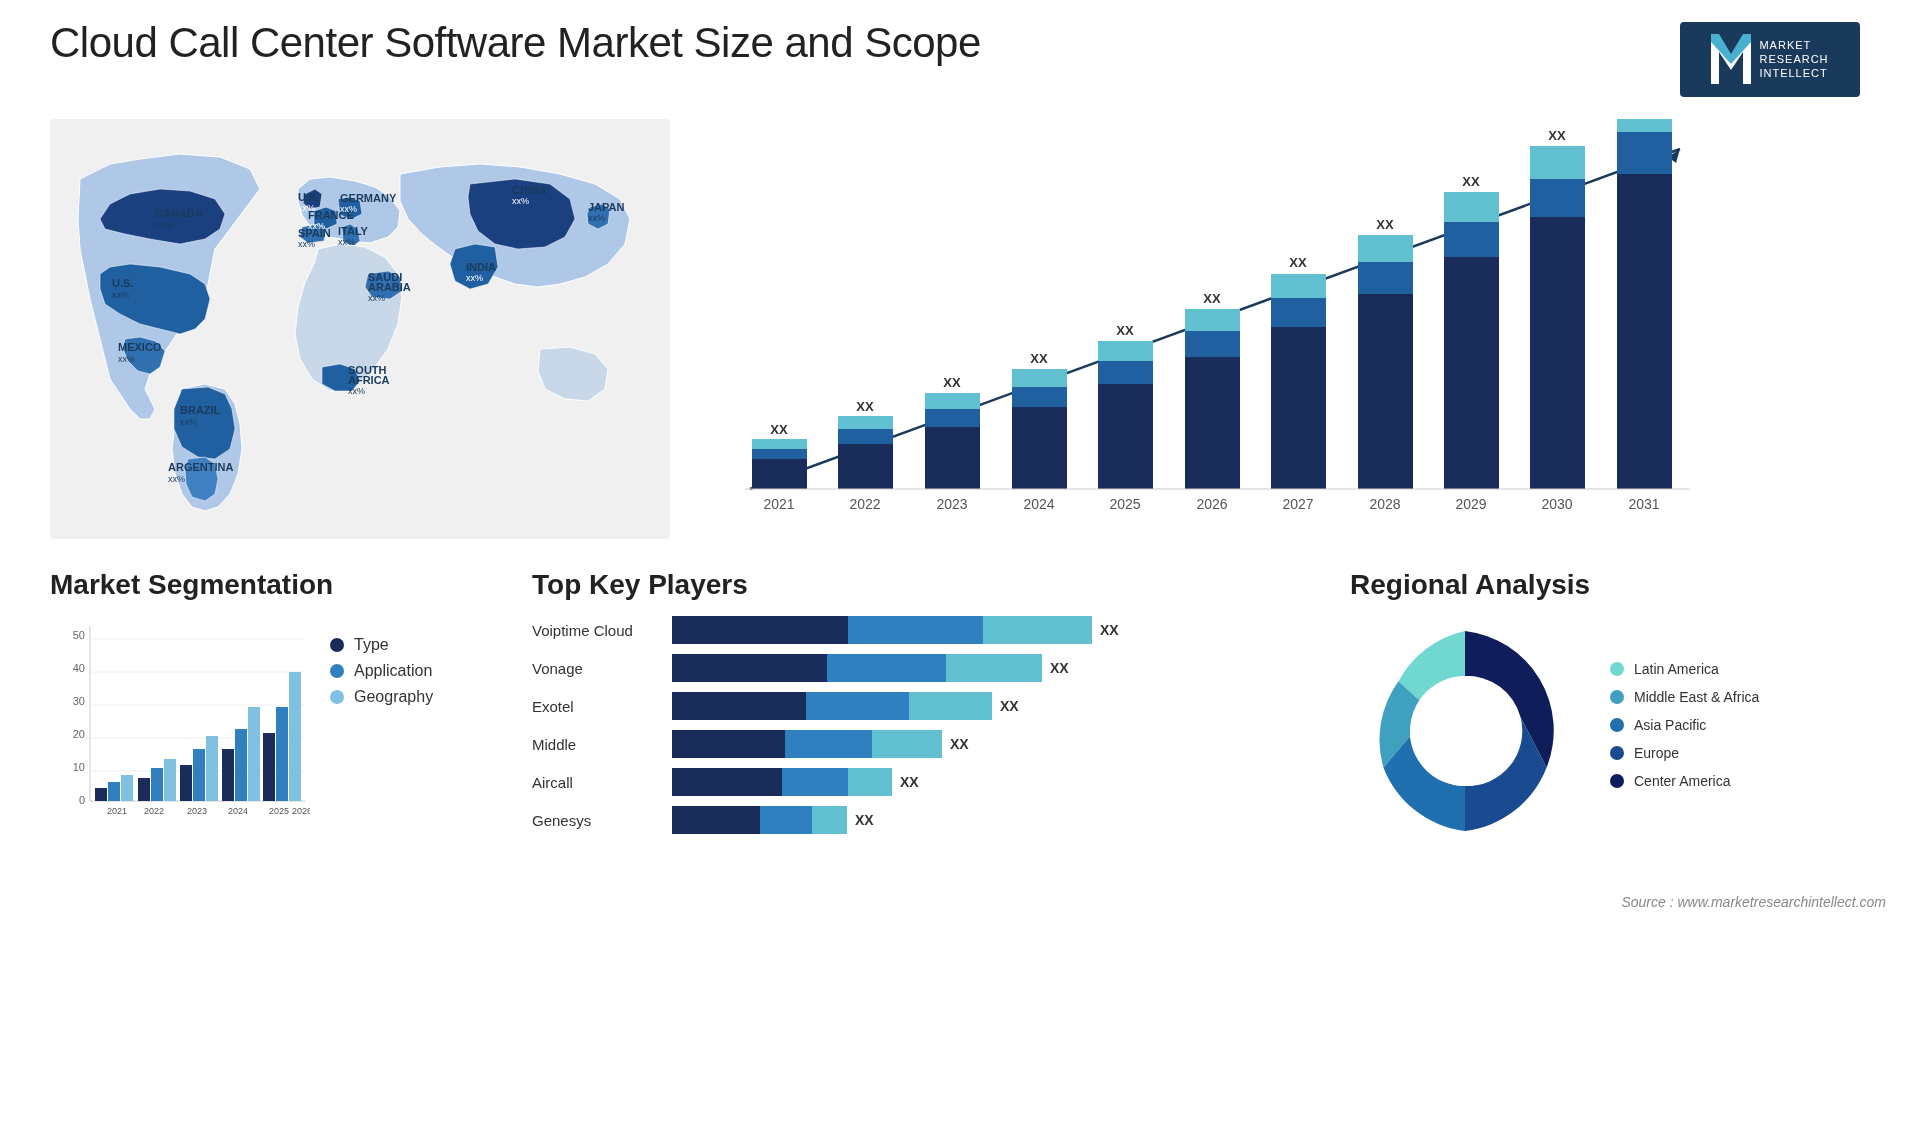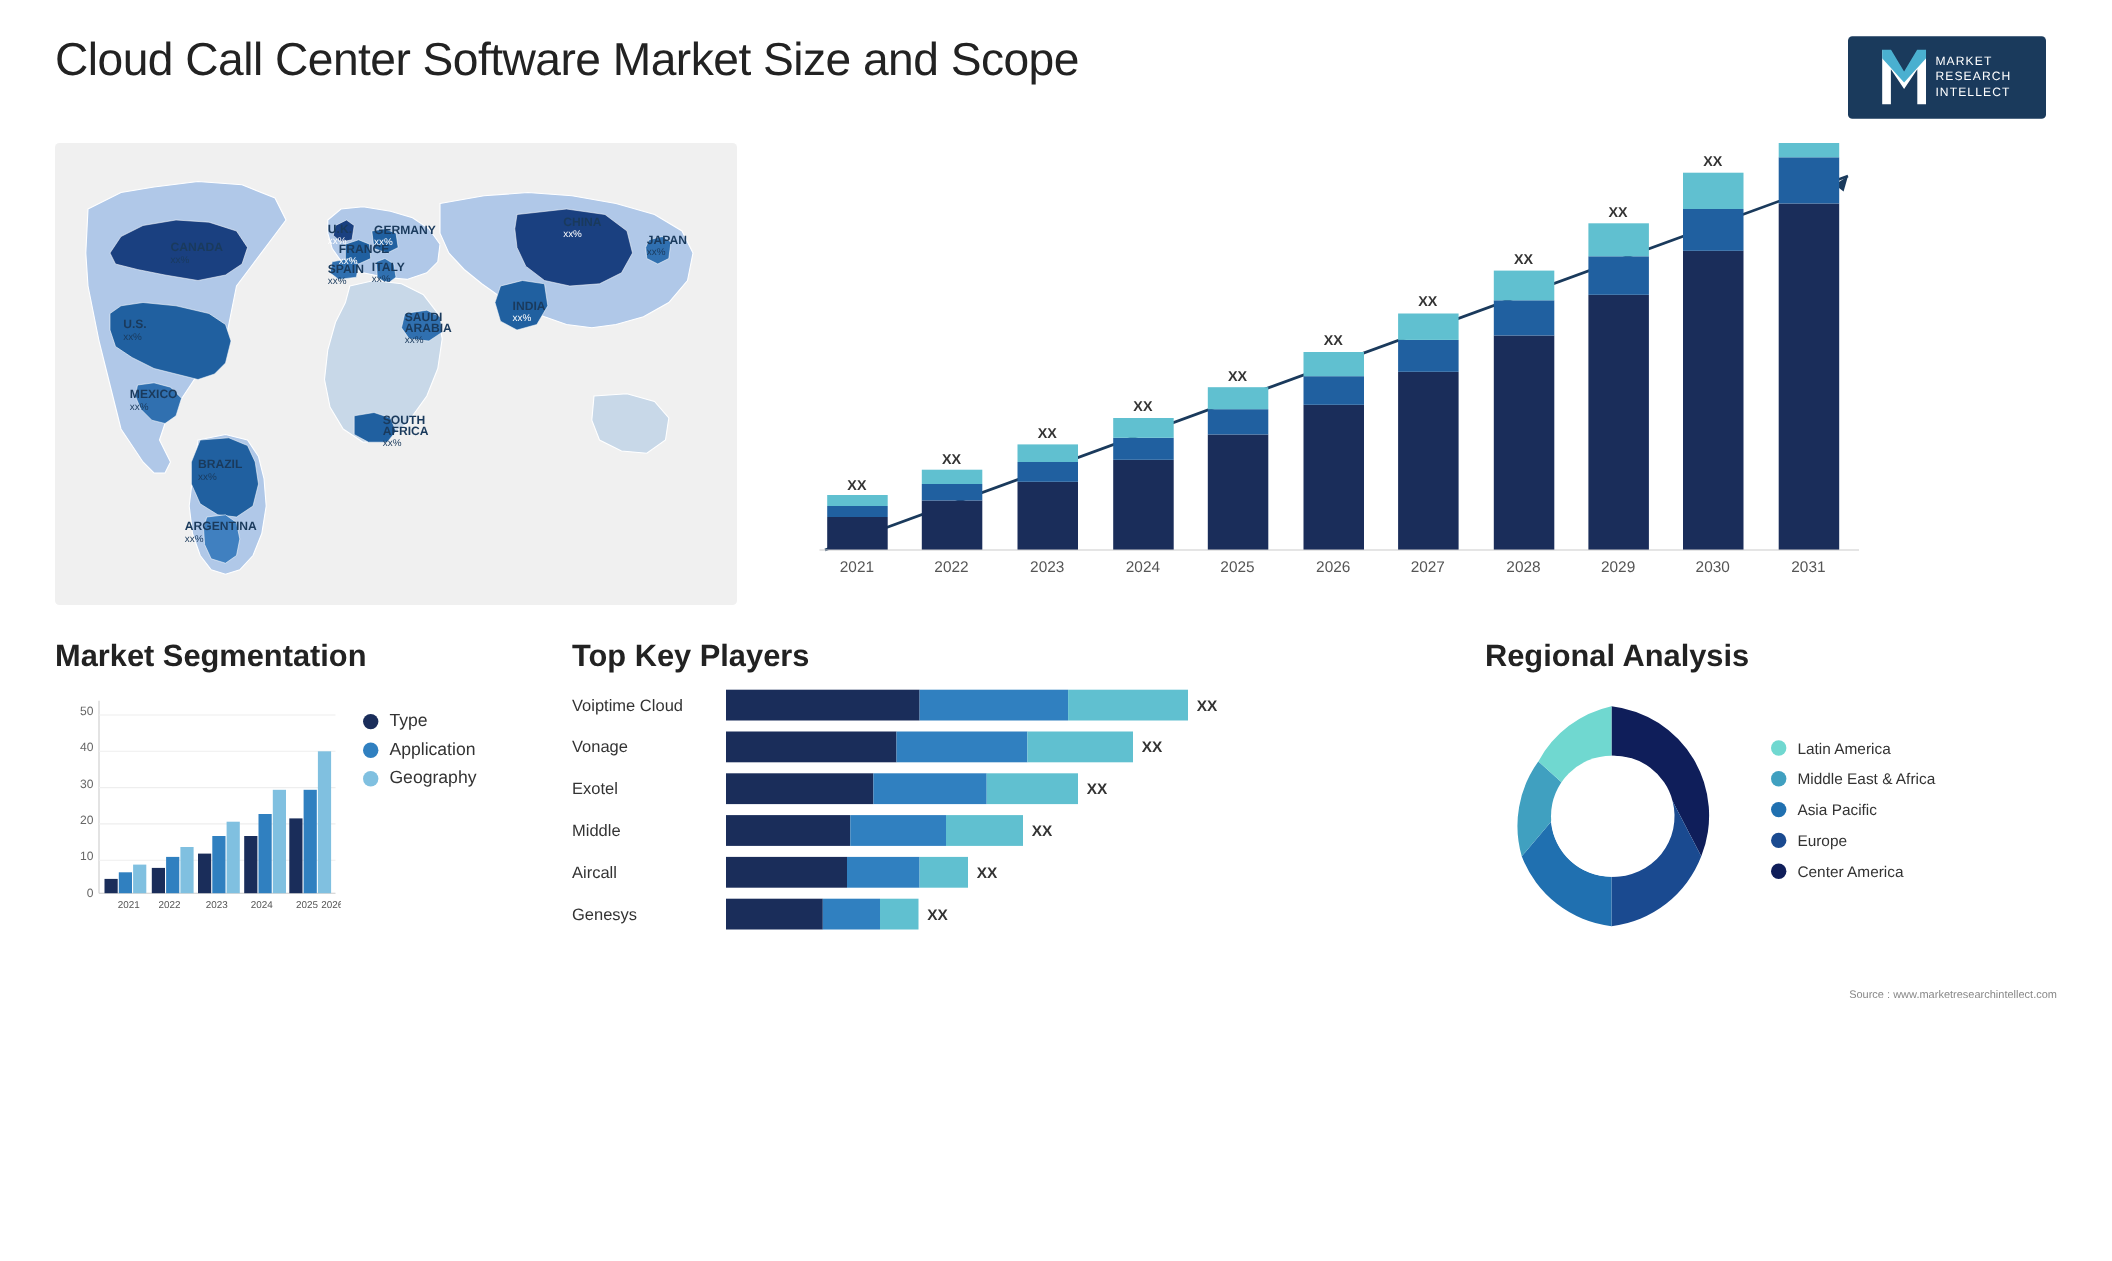--- a/index.html
+++ b/index.html
@@ -8,21 +8,21 @@
       height: 1146px;
       background: #ffffff;
       font-family: 'Arial', sans-serif;
       overflow: hidden;
       position: relative;
     }
 
     .page-container {
       width: 1920px;
       height: 922px;
-      padding: 30px 50px;
+      padding: 19px 50px;
       position: relative;
     }
 
     
     .header {
       display: flex;
       justify-content: space-between;
       align-items: flex-start;
       margin-bottom: 20px;
     }
@@ -85,21 +85,21 @@
       grid-row: 1;
       padding-left: 30px;
     }
 
     
     .bottom-grid {
       grid-column: 1 / -1;
       grid-row: 2;
       display: grid;
       grid-template-columns: 440px 1fr 520px;
-      gap: 30px;
+      gap: 42px;
       margin-top: 10px;
     }
 
     
     .section-title {
       font-size: 28px;
       font-weight: 700;
       color: #222222;
       margin-bottom: 15px;
     }
@@ -603,14 +603,14 @@
             <div class="reg-legend-item">
               <div class="reg-legend-dot" style="background:#0f1e5a;"></div>
               <span>Center America</span>
             </div>
           </div>
         </div>
       </div>
     </div>
   </div>
 
-  <div class="source-text" style="position:absolute; bottom:12px; right:50px; font-size:10px; color:#888;">Source : www.marketresearchintellect.com</div>
+  <div class="source-text" style="position:absolute; bottom:12px; right:34px; font-size:14px; color:#888;font-style:italic;">Source : www.marketresearchintellect.com</div>
 </div>
 
 </body></html>

